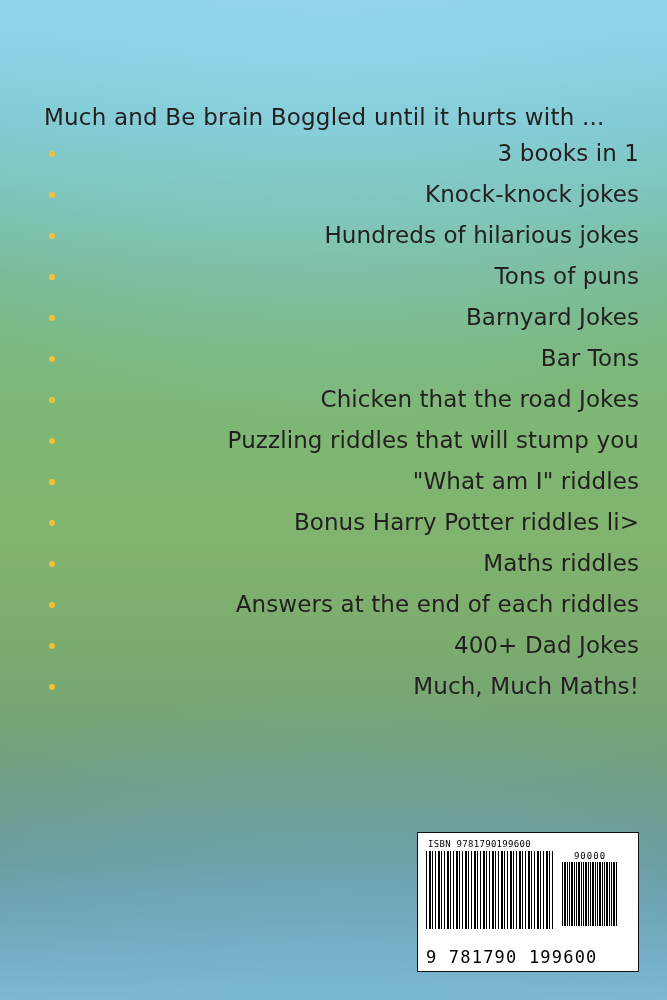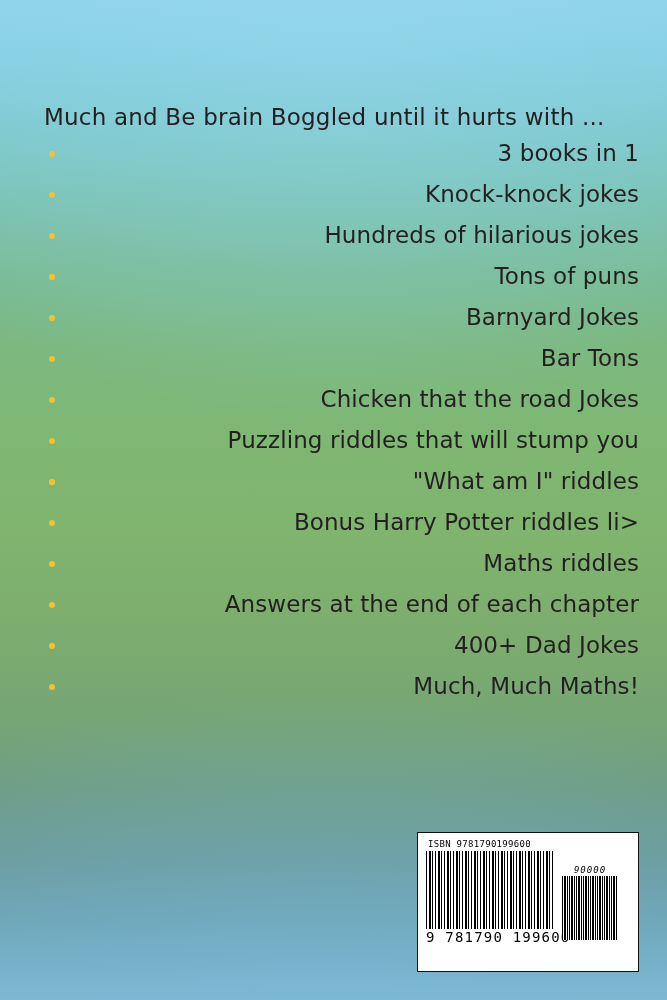--- a/index.html
+++ b/index.html
@@ -105,22 +105,20 @@
     display: flex;
     align-items: flex-start;
     gap: 8px;
     position: relative;
   }
   .main-code {
     width: 128px;
   }
   .addon-code {
     width: 56px;
-    margin-top: 14px;
-    font-style: italic;
   }
   .addon-digits {
     font-family: "DejaVu Sans Mono", monospace;
     font-size: 9px;
     color: #000;
     text-align: center;
     letter-spacing: 1px;
     margin: 0 0 1px 0;
   }
   .bars {
@@ -144,24 +142,24 @@
       to right,
       #000 0px, #000 1px,
       #fff 1px, #fff 2px,
       #000 2px, #000 4px,
       #fff 4px, #fff 5px,
       #000 5px, #000 6px,
       #fff 6px, #fff 7px);
   }
   .ean-digits {
     font-family: "DejaVu Sans Mono", monospace;
-    font-size: 14px;
+    font-size: 17px;
     color: #000;
     letter-spacing: 1.2px;
-    margin-top: 0;
+    margin-top: 18px;
     white-space: nowrap;
   }
 </style>
 </head>
 <body>
 
 <div class="cover">
 
   <div class="content">
     <p class="headline">Much and Be brain Boggled until it hurts with ...</p>
@@ -173,21 +171,21 @@
       <li><span class="bullet"></span></li>
       <li><span class="bullet"></span><span>Tons of puns</span></li>
       <li><span class="bullet"></span><span>Barnyard Jokes</span></li>
       <li><span class="bullet"></span><span>Bar Tons</span></li>
       <li><span class="bullet"></span><span>Chicken that the road Jokes</span></li>
       <li><span class="bullet"></span><span>Puzzling riddles that will stump you</span></li>
       <li><span class="bullet"></span></li>
       <li><span class="bullet"></span><span>"What am I" riddles</span></li>
       <li><span class="bullet"></span><span>Bonus Harry Potter riddles li&gt;</span></li>
       <li><span class="bullet"></span><span>Maths riddles</span></li>
-      <li><span class="bullet"></span><span>Answers at the end of each chapter</span></li>
+      <li><span class="bullet"></span><span>Answers at the end of each riddles</span></li>
       <li><span class="bullet"></span><span>400+ Dad Jokes</span></li>
       <li><span class="bullet"></span><span>Much, Much Maths!</span></li>
     </ul>
   </div>
 
   <div class="barcode-box">
     <div class="isbn-text">ISBN 9781790199600</div>
     <div class="barcode-row">
       <div class="main-code">
         <div class="bars"></div>

